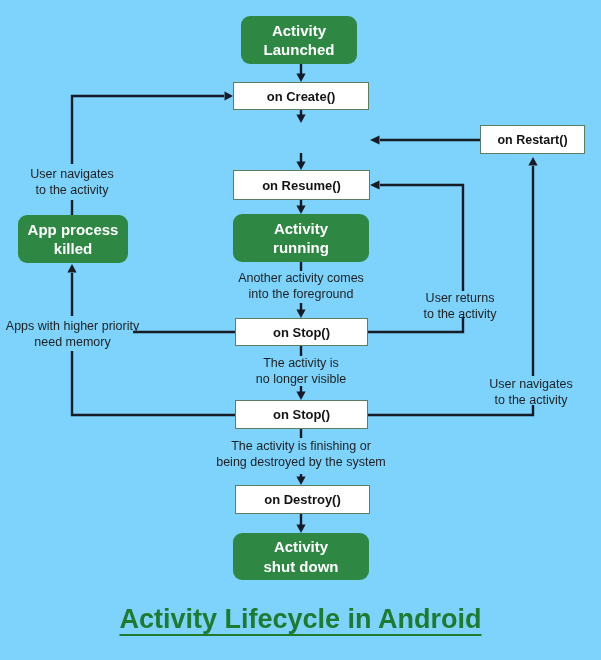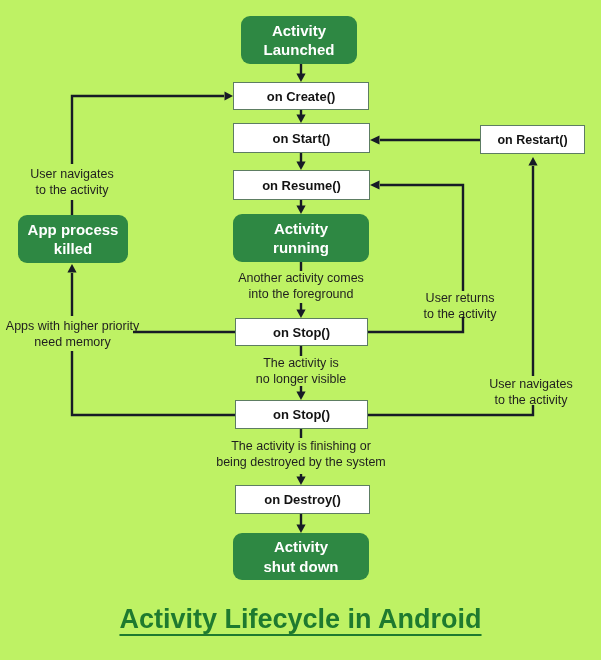--- a/index.html
+++ b/index.html
@@ -4,21 +4,21 @@
 <style>
   html,body{margin:0;padding:0;}
   body{
     font-family:"Liberation Sans", sans-serif;
     background:#ffffff;
   }
   .stage{
     position:relative;
     width:601px;
     height:660px;
-    background:#bef264;
+    background:#7dd3fc;
     overflow:hidden;
   }
   .stage svg{
     position:absolute;
     left:0; top:0;
     width:601px; height:660px;
   }
   svg path{
     stroke:#171b26;
     stroke-width:2.4px;
@@ -154,21 +154,20 @@
 running</div>
 
   <div class="node green-node" style="left:18px; top:215px; width:110px; height:48px;">App process
 killed</div>
 
   <div class="node green-node" style="left:233px; top:533px; width:136px; height:47px;">Activity
 shut down</div>
 
   <div class="node white-node" style="left:233px; top:82px; width:136px; height:28px;">on Create()</div>
 
-  <div class="node white-node" style="left:233px; top:123px; width:137px; height:30px;">on Start()</div>
 
   <div class="node white-node" style="left:233px; top:170px; width:137px; height:30px;">on Resume()</div>
 
   <div class="node white-node" style="left:480px; top:125px; width:105px; height:29px; font-size:12.5px;">on Restart()</div>
 
   <div class="node white-node" style="left:235px; top:318px; width:133px; height:28px;">on Stop()</div>
 
   <div class="node white-node" style="left:235px; top:400px; width:133px; height:29px;">on Stop()</div>
 
   <div class="node white-node" style="left:235px; top:485px; width:135px; height:29px;">on Destroy()</div>

